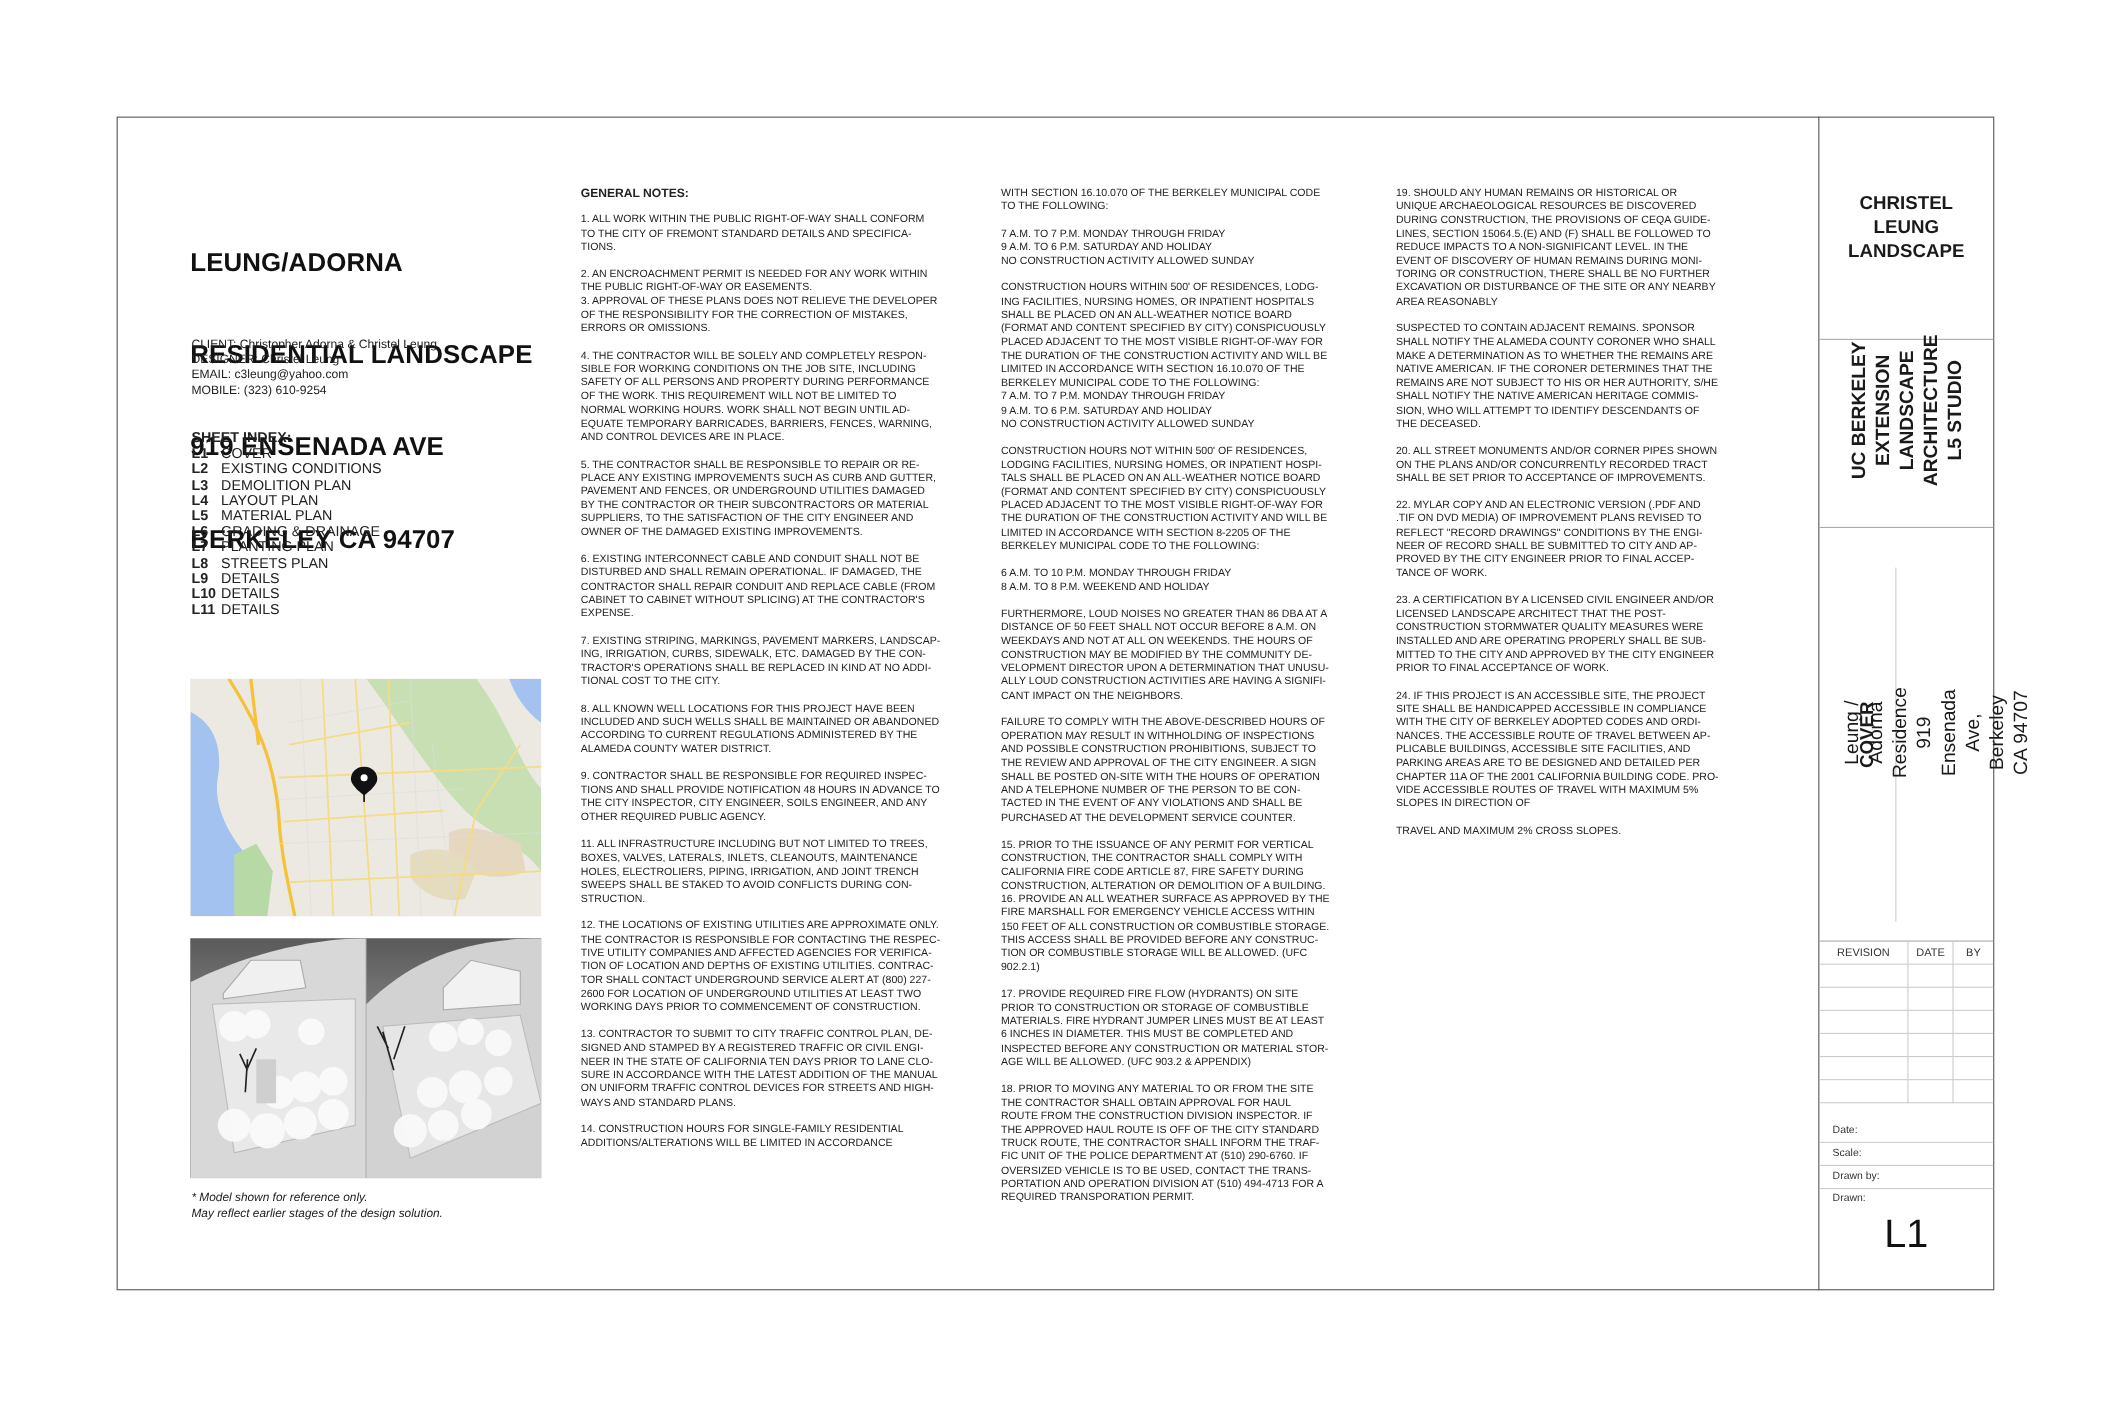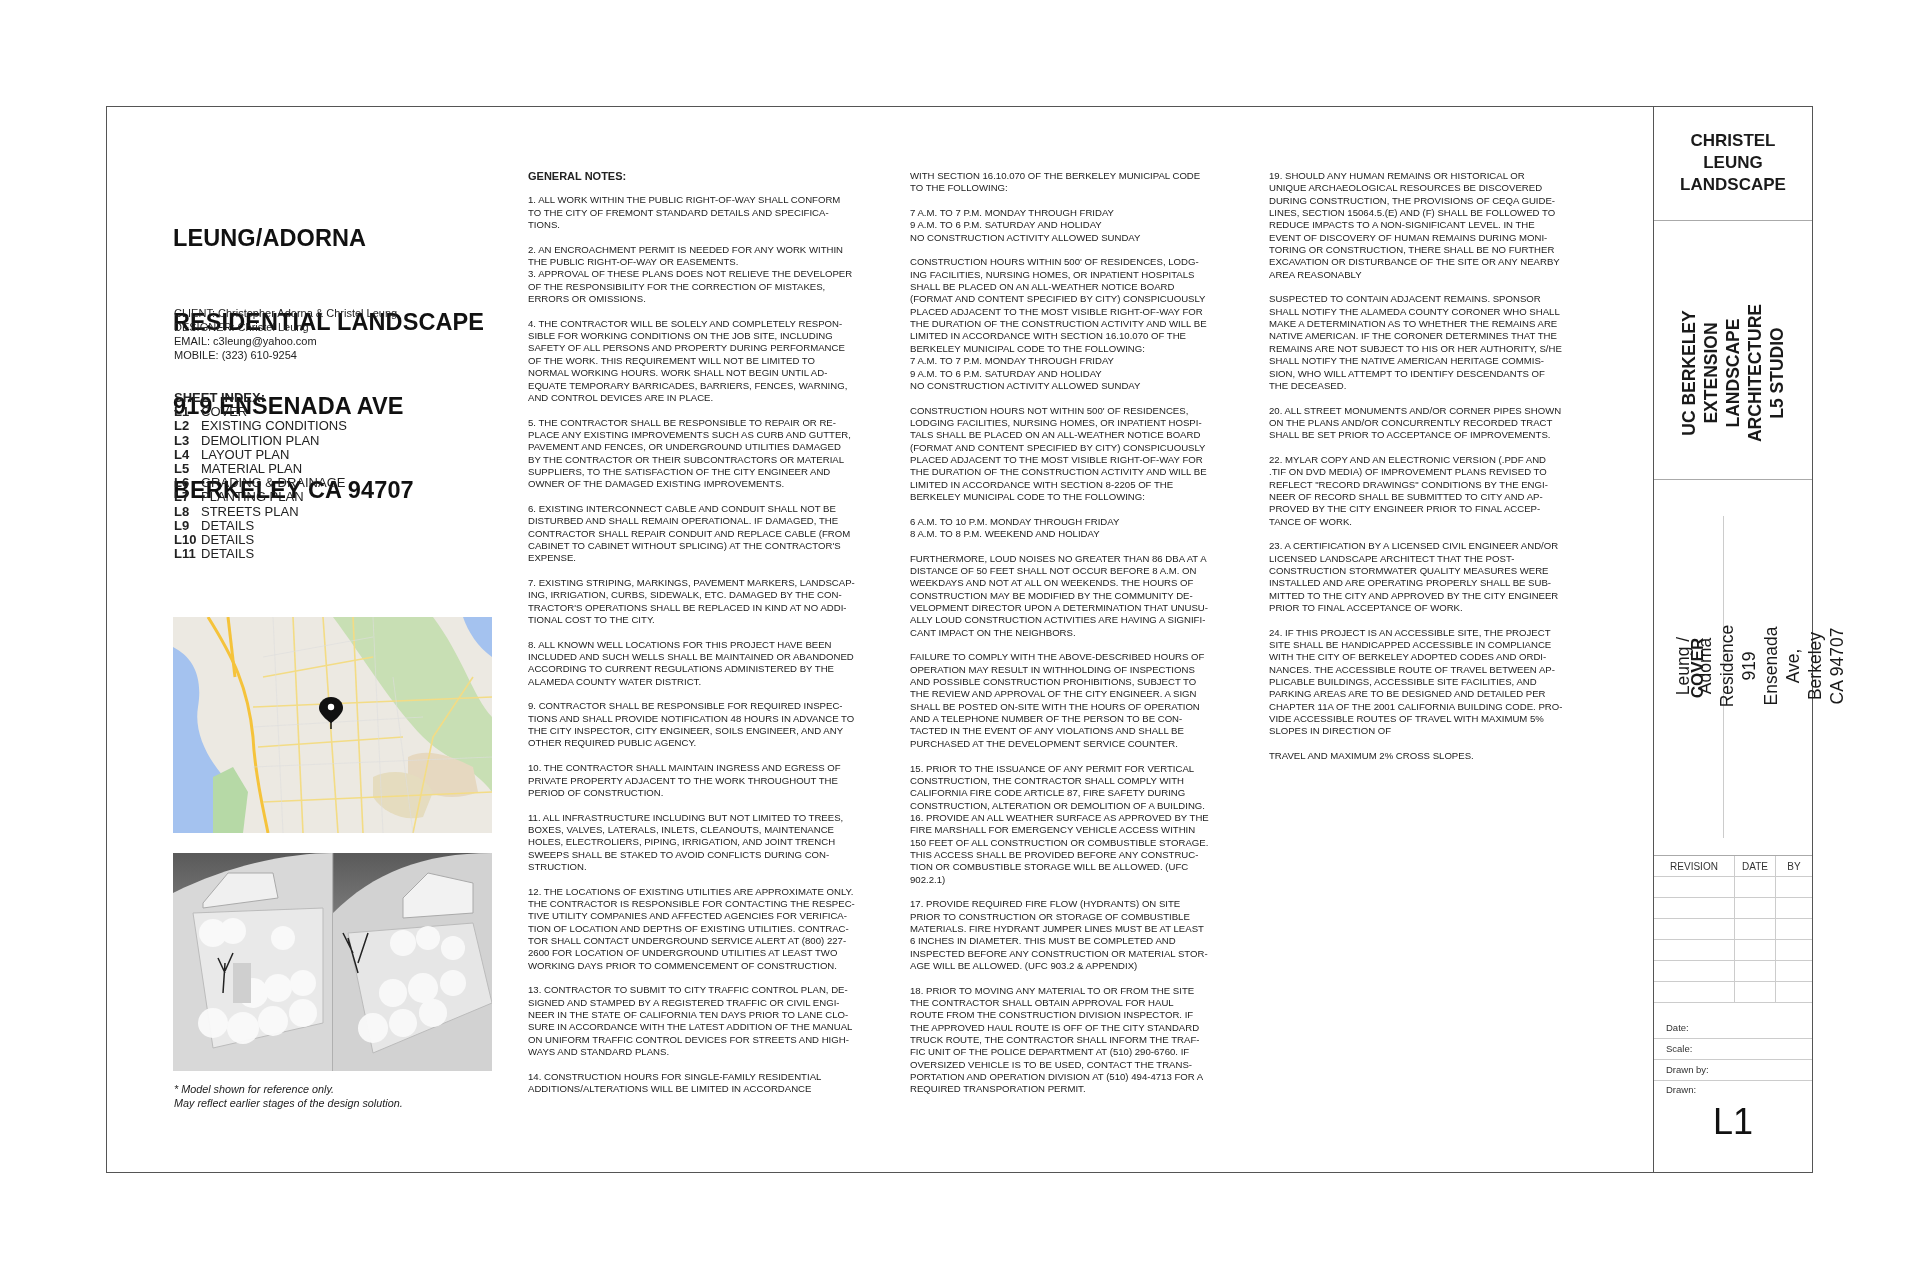--- a/index.html
+++ b/index.html
@@ -17,21 +17,21 @@
   .map { left:173px; top:617px; width:319px; height:216px; overflow:hidden; background:#ebe8e1; }
   .model { left:173px; top:853px; width:319px; height:218px; overflow:hidden; background:#777; }
   .caption { left:174px; top:1082px; font-style:italic; font-size:10.8px; line-height:14px; color:#222; }
   .notes-col { position:absolute; top:170px; width:350px; font-size:9.6px; line-height:12.35px; color:#222; text-transform:none; }
   .notes-col .hdr { font-weight:bold; font-size:11px; margin-bottom:12px; }
   .notes-col p { margin:0 0 12.35px 0; white-space:pre-line; }
   .col1 { left:528px; }
   .col2 { left:910px; top:170px; }
   .col3 { left:1269px; top:170px; }
   .tb-cell { position:absolute; left:0; width:158px; border-bottom:1px solid #aaa; box-sizing:border-box; }
-  .firm { top:0; height:115px; display:flex; align-items:center; justify-content:center; text-align:center; font-weight:bold; font-size:17px; line-height:22px; }
+  .firm { top:0; height:203px; display:flex; align-items:center; justify-content:center; text-align:center; font-weight:bold; font-size:17px; line-height:22px; }
   .school { top:161px; height:213px; }
   .school .rot { position:absolute; left:79px; top:106px; transform:translate(-50%,-50%) rotate(-90deg); text-align:center; font-weight:bold; font-size:17.5px; line-height:22px; white-space:nowrap; }
   .sheetinfo { top:374px; height:376px; }
   .sheetinfo .cover { position:absolute; left:44px; top:188px; transform:translate(-50%,-50%) rotate(-90deg); font-weight:bold; font-size:17px; white-space:nowrap; }
   .sheetinfo .vline { position:absolute; left:69px; top:36px; width:1px; height:322px; background:#ccc; }
   .sheetinfo .addr { position:absolute; left:106px; top:186px; transform:translate(-50%,-50%) rotate(-90deg); text-align:center; font-size:17.5px; line-height:22px; white-space:nowrap; }
   table.rev { position:absolute; left:0; top:750px; width:158px; border-collapse:collapse; font-size:10px; color:#333; }
   table.rev td, table.rev th { border-bottom:1px solid #ccc; height:20px; padding:0; font-weight:normal; text-align:center; }
   table.rev th { height:20px; }
   table.rev td.c1, table.rev th.c1 { width:80px; border-right:1px solid #ccc; }
@@ -228,23 +228,20 @@
 TRACTOR'S OPERATIONS SHALL BE REPLACED IN KIND AT NO ADDI-
 TIONAL COST TO THE CITY.</p>
       <p>8. ALL KNOWN WELL LOCATIONS FOR THIS PROJECT HAVE BEEN
 INCLUDED AND SUCH WELLS SHALL BE MAINTAINED OR ABANDONED
 ACCORDING TO CURRENT REGULATIONS ADMINISTERED BY THE
 ALAMEDA COUNTY WATER DISTRICT.</p>
       <p>9. CONTRACTOR SHALL BE RESPONSIBLE FOR REQUIRED INSPEC-
 TIONS AND SHALL PROVIDE NOTIFICATION 48 HOURS IN ADVANCE TO
 THE CITY INSPECTOR, CITY ENGINEER, SOILS ENGINEER, AND ANY
 OTHER REQUIRED PUBLIC AGENCY.</p>
-      <p>10. THE CONTRACTOR SHALL MAINTAIN INGRESS AND EGRESS OF
-PRIVATE PROPERTY ADJACENT TO THE WORK THROUGHOUT THE
-PERIOD OF CONSTRUCTION.</p>
       <p>11. ALL INFRASTRUCTURE INCLUDING BUT NOT LIMITED TO TREES,
 BOXES, VALVES, LATERALS, INLETS, CLEANOUTS, MAINTENANCE
 HOLES, ELECTROLIERS, PIPING, IRRIGATION, AND JOINT TRENCH
 SWEEPS SHALL BE STAKED TO AVOID CONFLICTS DURING CON-
 STRUCTION.</p>
       <p>12. THE LOCATIONS OF EXISTING UTILITIES ARE APPROXIMATE ONLY.
 THE CONTRACTOR IS RESPONSIBLE FOR CONTACTING THE RESPEC-
 TIVE UTILITY COMPANIES AND AFFECTED AGENCIES FOR VERIFICA-
 TION OF LOCATION AND DEPTHS OF EXISTING UTILITIES. CONTRAC-
 TOR SHALL CONTACT UNDERGROUND SERVICE ALERT AT (800) 227-

